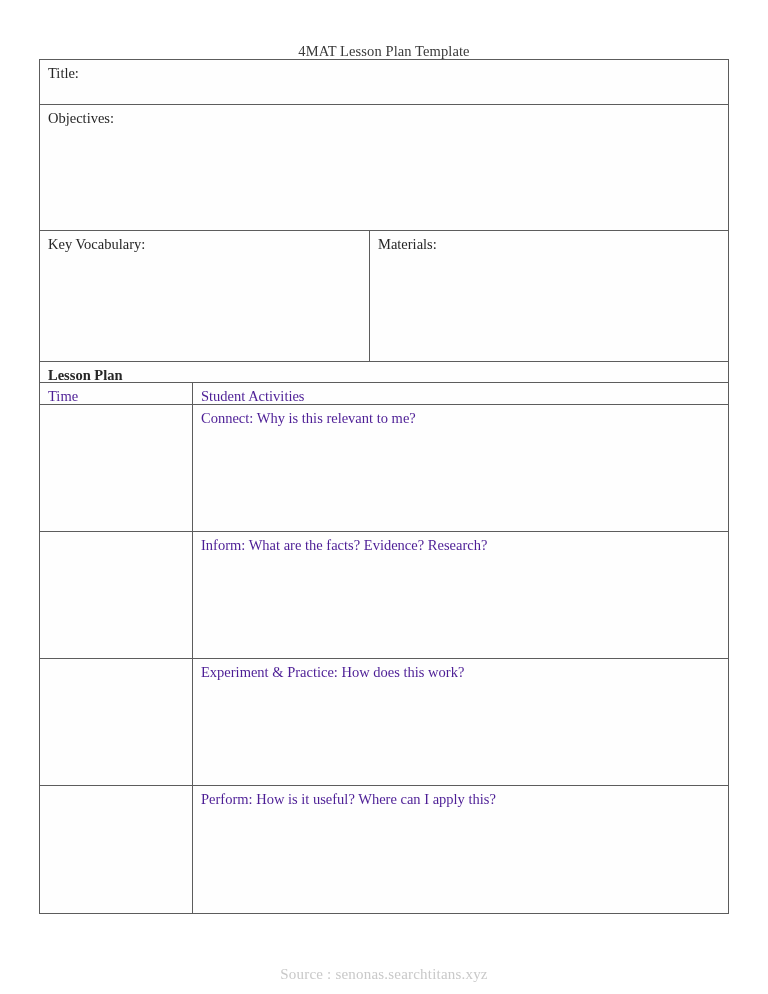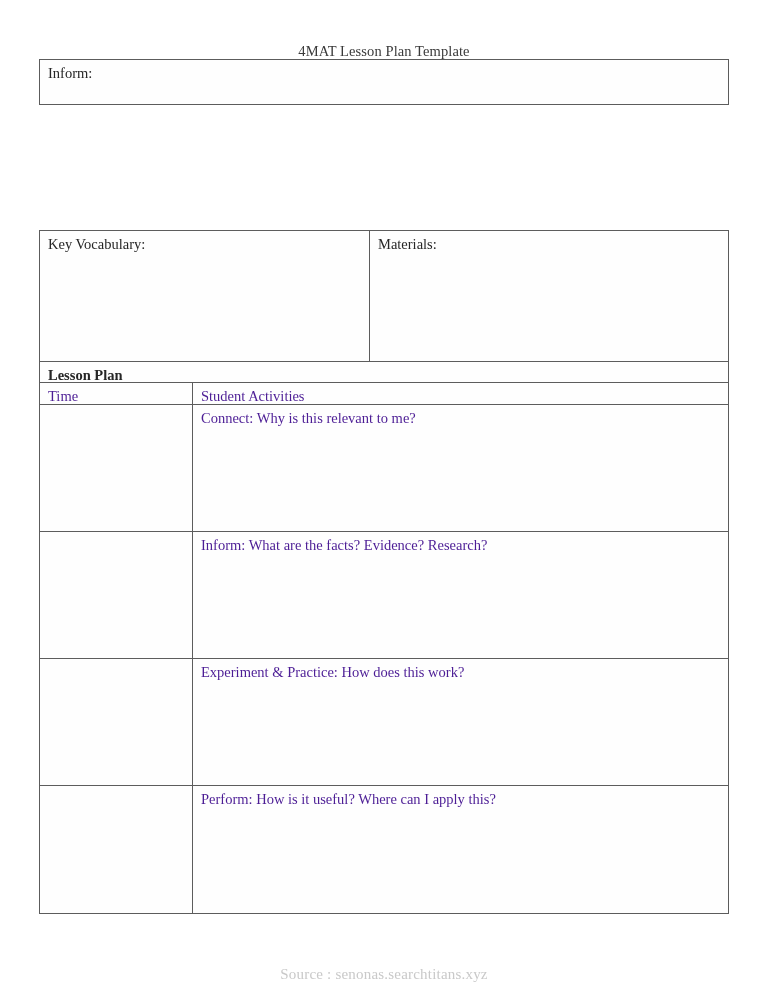--- a/index.html
+++ b/index.html
@@ -96,24 +96,28 @@
   }
 </style>
 </head>
 <body>
 
 <div class="doc-title">4MAT Lesson Plan Template</div>
 
 <div class="sheet">
 
   <div class="cell r-title">
-    <span class="cell-label">Inform:</span>
+    <span class="cell-label">Title:</span>
     <span class="cell-value"></span>
   </div>
 
+  <div class="cell r-objectives">
+    <span class="cell-label">Objectives:</span>
+    <span class="cell-value"></span>
+  </div>
 
   <div class="cell r-vocab">
     <span class="cell-label">Key Vocabulary:</span>
     <span class="cell-value"></span>
   </div>
 
   <div class="cell r-materials">
     <span class="cell-label">Materials:</span>
     <span class="cell-value"></span>
   </div>

